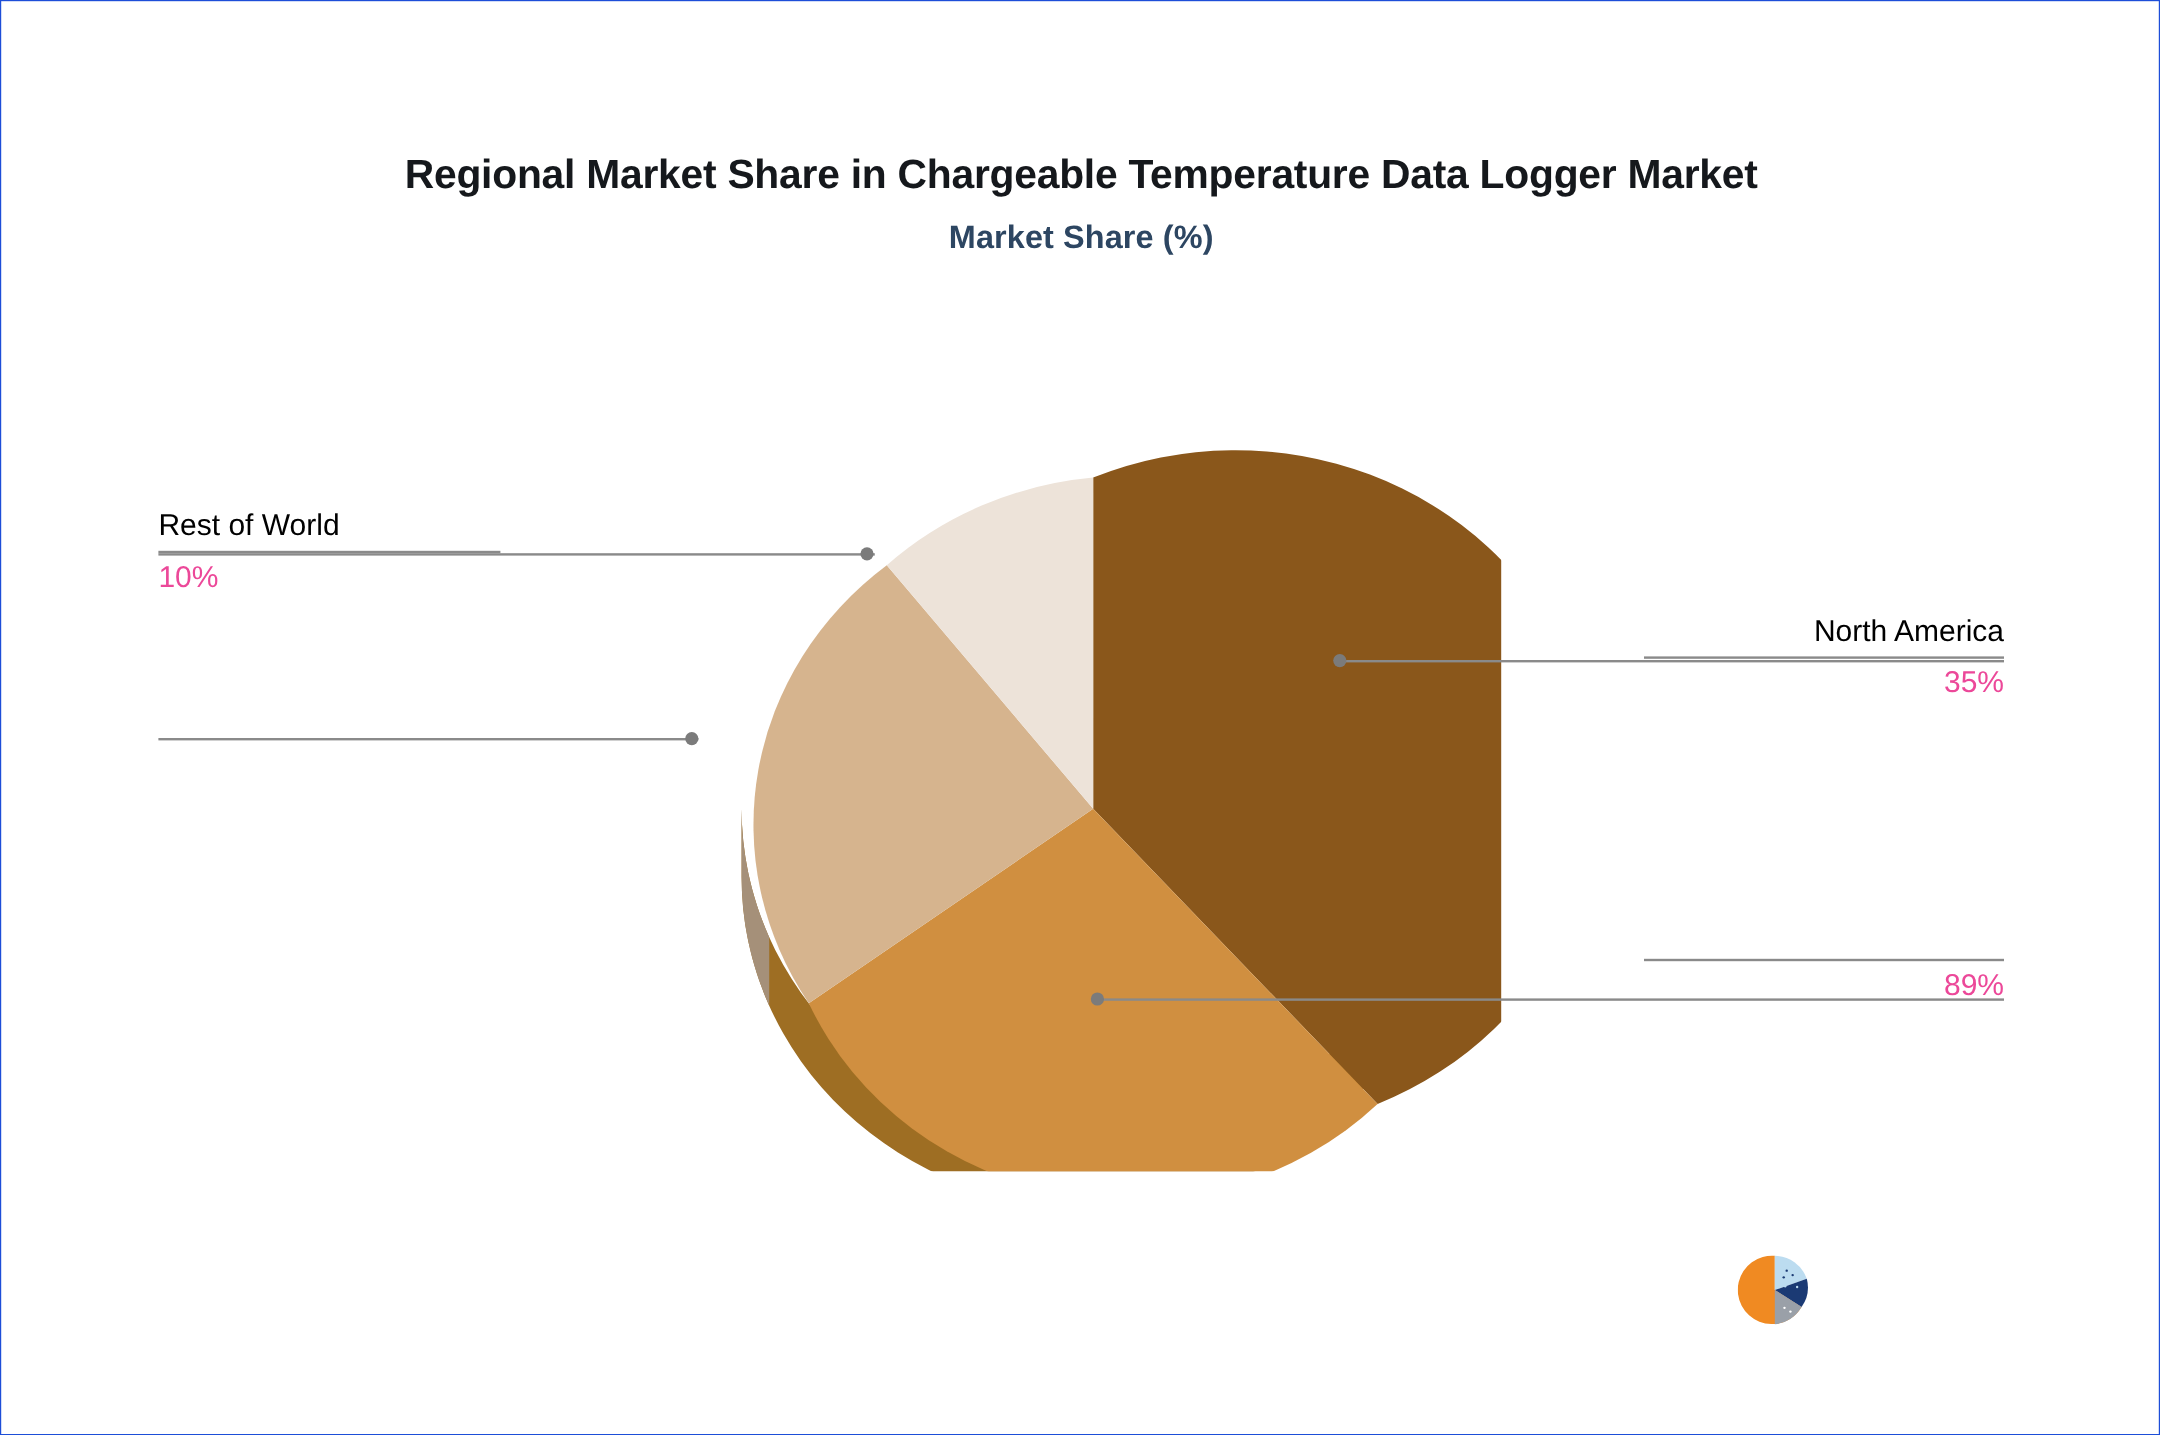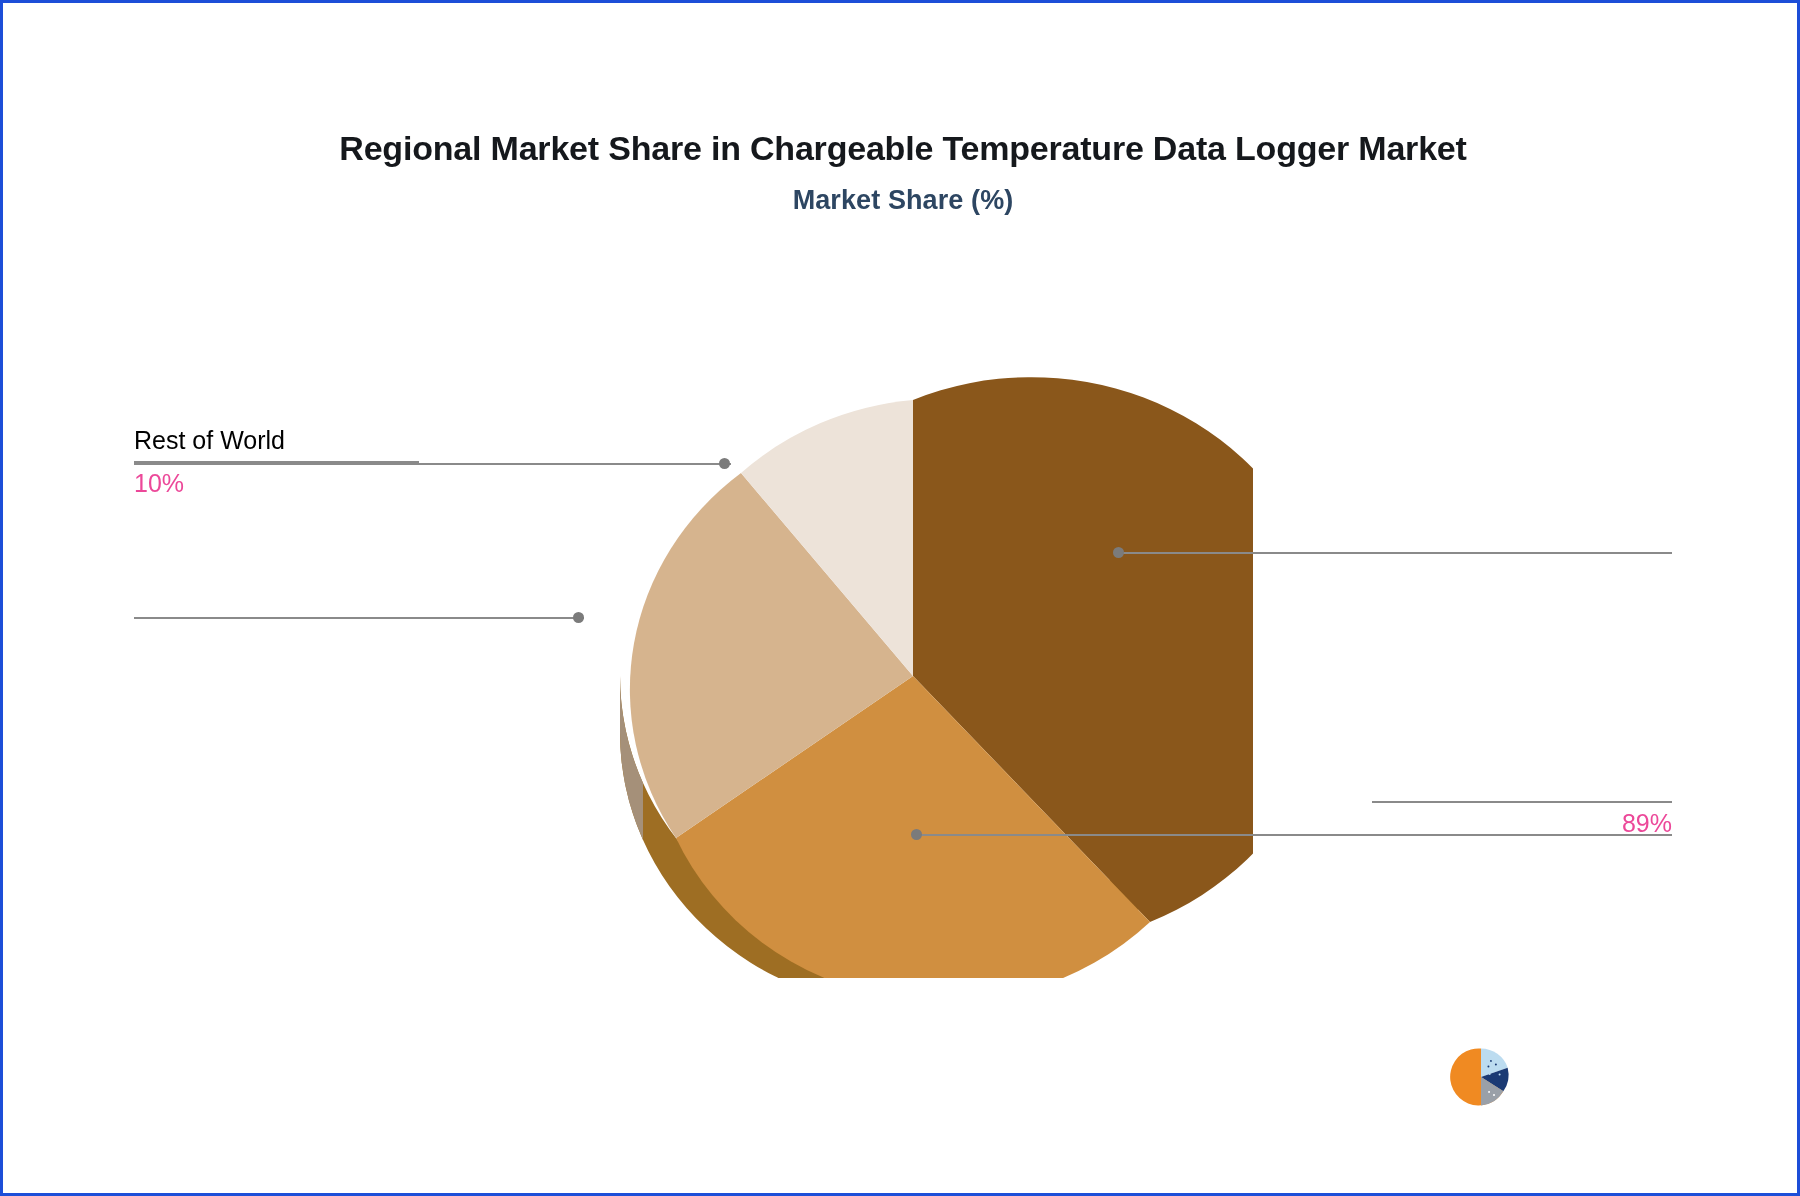--- a/index.html
+++ b/index.html
@@ -11,21 +11,21 @@
     height: 1196px;
     background: #ffffff;
     font-family: "Liberation Sans", sans-serif;
     overflow: hidden;
     position: relative;
   }
   #frame {
     position: absolute;
     inset: 0;
     background: #ffffff;
-    border: 3px solid #1d4ed8;
+    border: 1px solid #1d4ed8;
     box-sizing: border-box;
   }
 
   
   #title-block {
     position: absolute;
     top: 126px;
     left: 0;
     width: 1800px;
     text-align: center;
@@ -185,20 +185,25 @@
   <div class="leader" style="left:913px; top:831px; width:756px;"></div>
   <div class="leader-dot" style="left:908px; top:826px;"></div>
 
   <div class="callout left" id="callout-rest-of-world">
     <div class="cl-name">Rest of World</div>
     <div class="cl-rule"></div>
     <div class="cl-value">10%</div>
   </div>
 
 
+  <div class="callout right" id="callout-north-america">
+    <div class="cl-name">North America</div>
+    <div class="cl-rule"></div>
+    <div class="cl-value">35%</div>
+  </div>
 
   <div class="callout right" id="callout-europe">
     <div class="cl-rule"></div>
     <div class="cl-value">89%</div>
   </div>
 
   <div id="logo">
     <svg id="logo-mark" viewBox="0 0 100 100">
 
       <path d="M50 50 L50 4 A46 46 0 1 0 86 73 Z" fill="#f08a22"></path>

